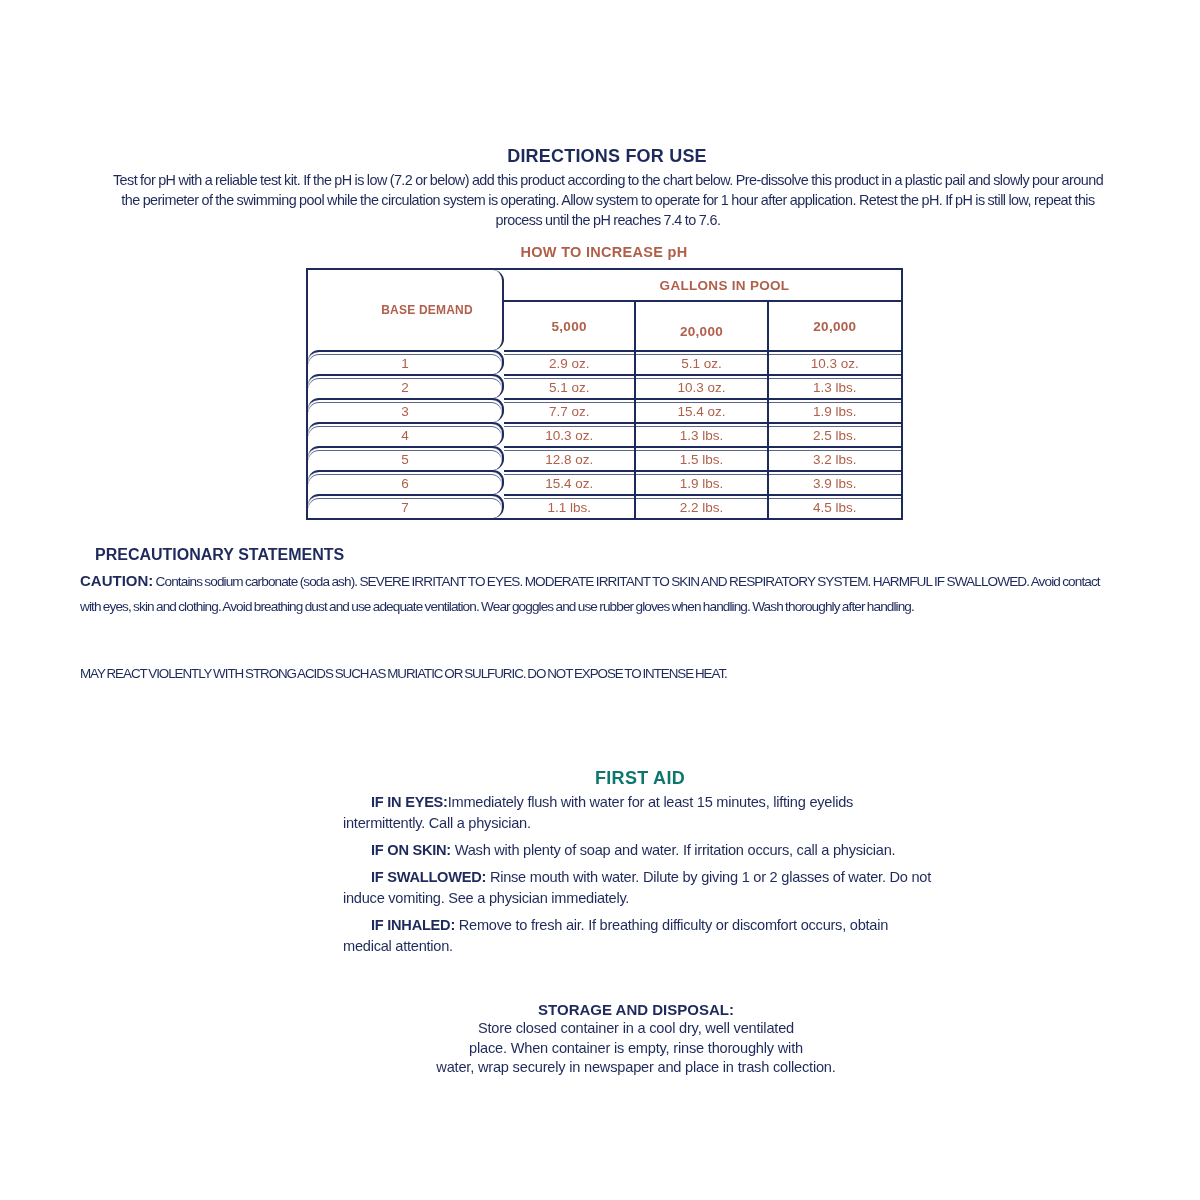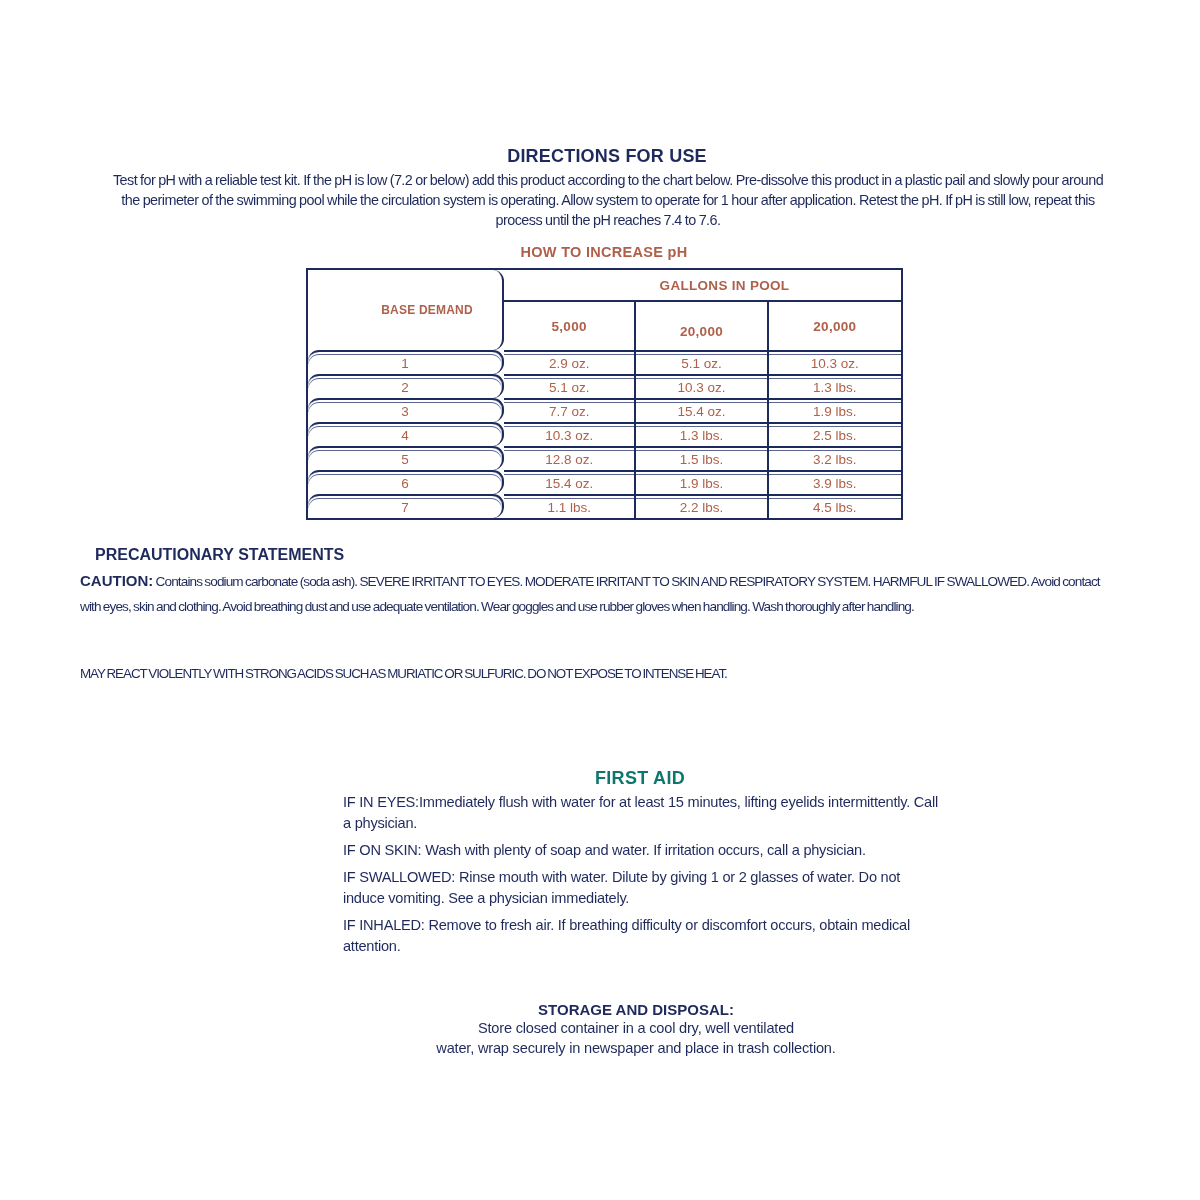--- a/index.html
+++ b/index.html
@@ -150,21 +150,22 @@
     .firstaid-item {
       position: absolute;
       left: 343px;
       width: 595px;
       font-size: 14.6px;
       line-height: 20.5px;
       color: #1f2a5c;
       letter-spacing: -0.25px;
     }
     .firstaid-item .lead {
-      font-weight: normal;
+      font-weight: bold;
+      margin-left: 28px;
     }
     #fa-eyes { top: 792px; }
     #fa-skin { top: 840px; }
     #fa-swallowed { top: 867px; }
     #fa-inhaled { top: 915px; }
 
     
     #storage-title {
       position: absolute;
       top: 1001px;
@@ -258,14 +259,15 @@
 
 <div id="firstaid-title">FIRST AID</div>
 <div class="firstaid-item" id="fa-eyes"><span class="lead">IF IN EYES:</span><span>Immediately flush with water for at least 15 minutes, lifting eyelids intermittently. Call a physician.</span></div>
 <div class="firstaid-item" id="fa-skin"><span class="lead">IF ON SKIN:</span><span> Wash with plenty of soap and water. If irritation occurs, call a physician.</span></div>
 <div class="firstaid-item" id="fa-swallowed"><span class="lead">IF SWALLOWED:</span><span> Rinse mouth with water. Dilute by giving 1 or 2 glasses of water. Do not induce vomiting. See a physician immediately.</span></div>
 <div class="firstaid-item" id="fa-inhaled"><span class="lead">IF INHALED:</span><span> Remove to fresh air. If breathing difficulty or discomfort occurs, obtain medical attention.</span></div>
 
 <div id="storage-title">STORAGE AND DISPOSAL:</div>
 <div id="storage-body">
   <div>Store closed container in a cool dry, well ventilated</div>
+  <div>place. When container is empty, rinse thoroughly with</div>
   <div>water, wrap securely in newspaper and place in trash collection.</div>
 </div>
 
 </body></html>

